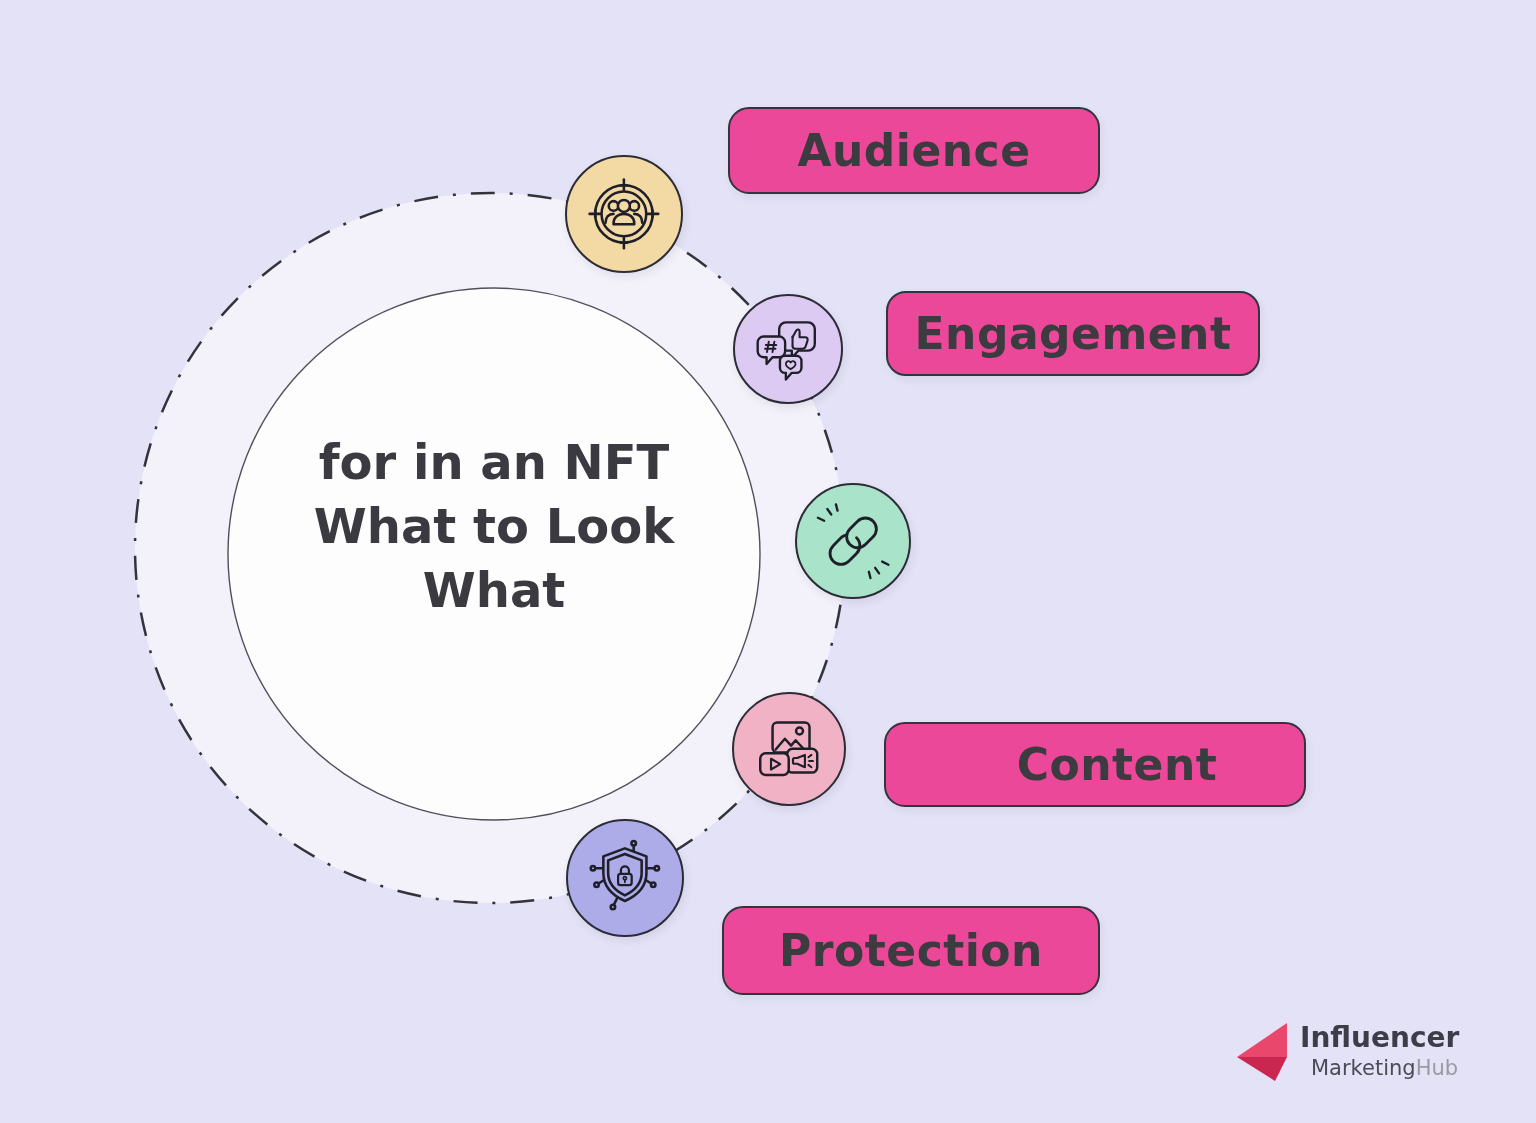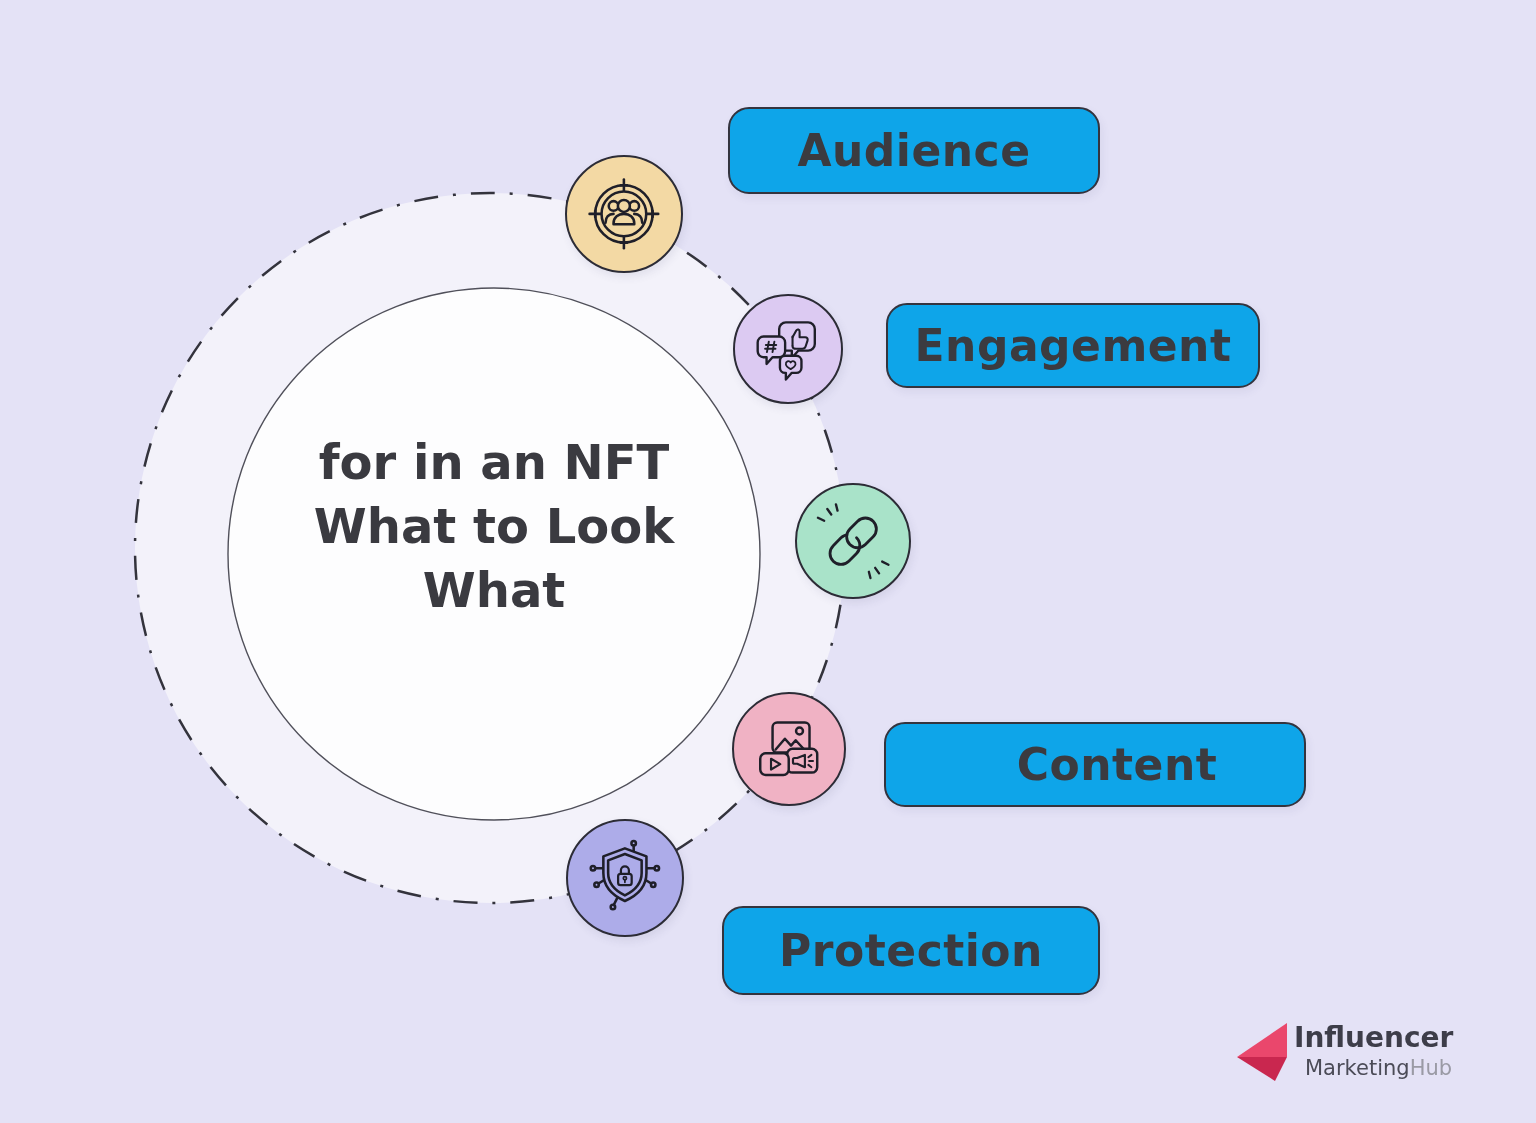--- a/index.html
+++ b/index.html
@@ -13,28 +13,28 @@
   }
   .icon-circle{
     position:absolute;border-radius:50%;
     border:2px solid #2c2c36;
     display:flex;align-items:center;justify-content:center;
     box-shadow:2px 4px 8px rgba(70,70,110,0.10);
   }
   .icon-circle svg{width:70%;height:70%;overflow:visible;}
   .icon-stroke{stroke:#1f1f29;fill:none;stroke-linecap:round;stroke-linejoin:round;}
   .label-box{
-    position:absolute;background:#0ea5e9;
+    position:absolute;background:#ec4899;
     border:2px solid #34343e;border-radius:21px;
     display:flex;align-items:center;justify-content:center;
     font-size:44px;font-weight:bold;color:#3b3b40;letter-spacing:0.5px;
     box-shadow:2px 4px 8px rgba(70,70,110,0.08);
   }
   .logo{position:absolute;left:1234px;top:1022px;display:flex;align-items:flex-start;}
-  .logo-text{margin-left:3px;}
+  .logo-text{margin-left:9px;}
   .logo-line1{font-size:28px;font-weight:bold;color:#3d3d49;line-height:32px;}
   .logo-line2{font-size:21px;font-weight:normal;color:#4b4b57;line-height:28px;margin-left:11px;}
   .logo-line2 .hub{color:#9a9aa5;}
 </style>
 </head>
 <body>
 
 <div id="stage" style="background-color: rgb(228, 226, 246);">
 
   <svg id="orbit-svg" width="1536" height="1123" viewBox="0 0 1536 1123">
@@ -79,21 +79,21 @@
       <path d="M56,34 l5,-9 c1.5,-2.5 4.5,-1.5 4.5,1.5 v7.5 h7.5 c2.5,0 4,2 3.2,4.5 l-2.6,8 c-0.6,2 -2.4,3 -4.4,3 h-8.2 c-2.8,0 -5,-1.5 -5,-3.5" stroke-width="2.8"></path>
       <path d="M17,33 h21 a8,8 0 0 1 8,8 v12 a8,8 0 0 1 -8,8 h-9 l-8,9 v-9 h-4 a8,8 0 0 1 -8,-8 v-12 a8,8 0 0 1 8,-8 z" fill="var(--occ)"></path>
       <line x1="24" y1="40" x2="21.5" y2="54" stroke-width="2.6"></line>
       <line x1="31.5" y1="40" x2="29" y2="54" stroke-width="2.6"></line>
       <line x1="20" y1="44.5" x2="34" y2="44.5" stroke-width="2.6"></line>
       <line x1="19" y1="49.5" x2="33" y2="49.5" stroke-width="2.6"></line>
       <path d="M46,59 h15 a7,7 0 0 1 7,7 v9 a7,7 0 0 1 -7,7 h-6 l-8,9 v-9 h-1 a7,7 0 0 1 -7,-7 v-9 a7,7 0 0 1 7,-7 z" fill="var(--occ)"></path>
       <path d="M53.5,68 c-2.5,-3.5 -7,-1 -6.5,2.5 c0.4,3 6.5,6.5 6.5,6.5 c0,0 6,-3.5 6.5,-6.5 c0.5,-3.5 -4,-6 -6.5,-2.5 z" stroke-width="2.4"></path>
     </svg>
   </div>
-  <div class="label-box" style="left:886px;top:303px;width:370px;height:81px;">
+  <div class="label-box" style="left:886px;top:291px;width:370px;height:81px;border-radius:20px;">
     <span>Engagement</span>
   </div>
 
   <div class="icon-circle" style="left: 795px; top: 483px; width: 112px; height: 112px; background-color: rgb(169, 227, 201); --occ: #a9e3c9;">
     <svg viewBox="0 0 100 100" class="icon-stroke" stroke-width="3.6">
       <g transform="rotate(-45 50 50)">
         <rect x="14" y="36" width="42" height="28" rx="14"></rect>
         <rect x="44" y="36" width="42" height="28" rx="14" fill="var(--occ)"></rect>
         <path d="M56,50 a14,14 0 0 1 -6,11.5"></path>
       </g>

